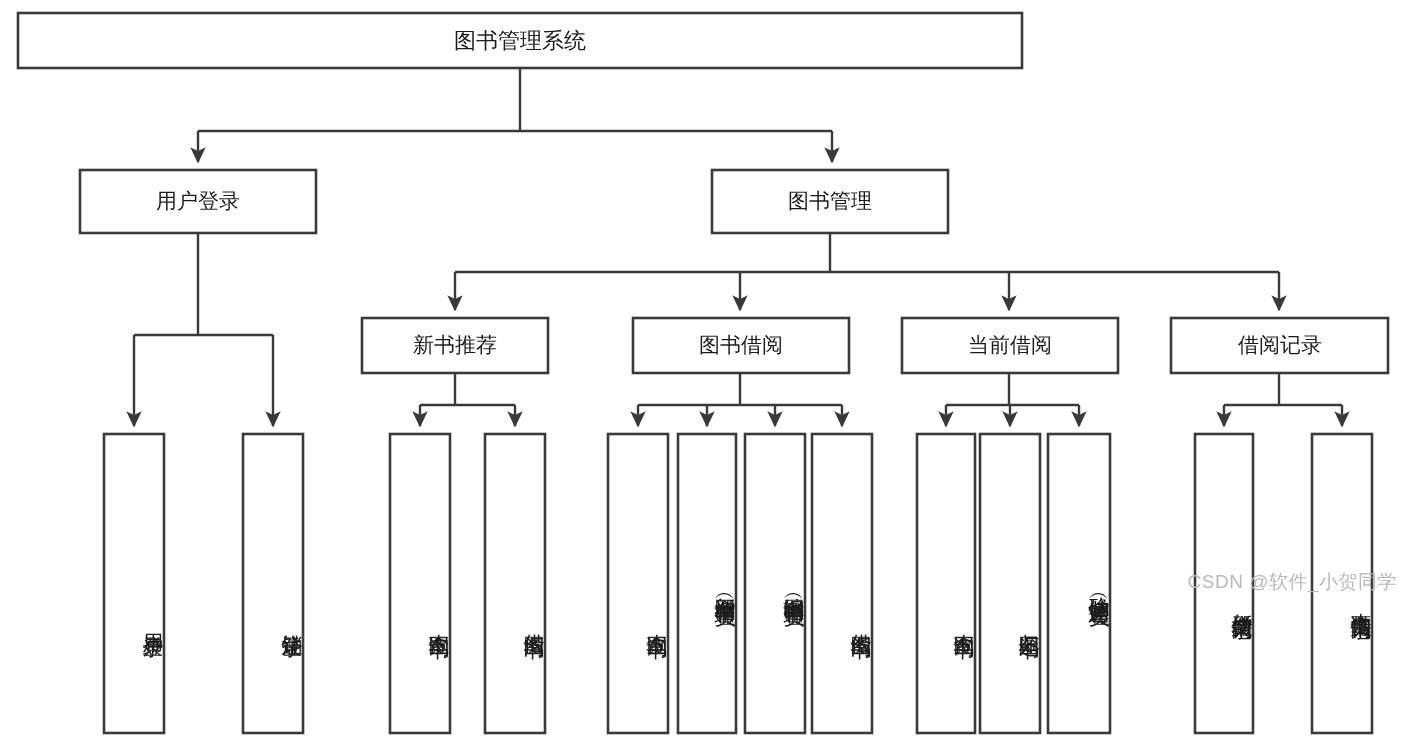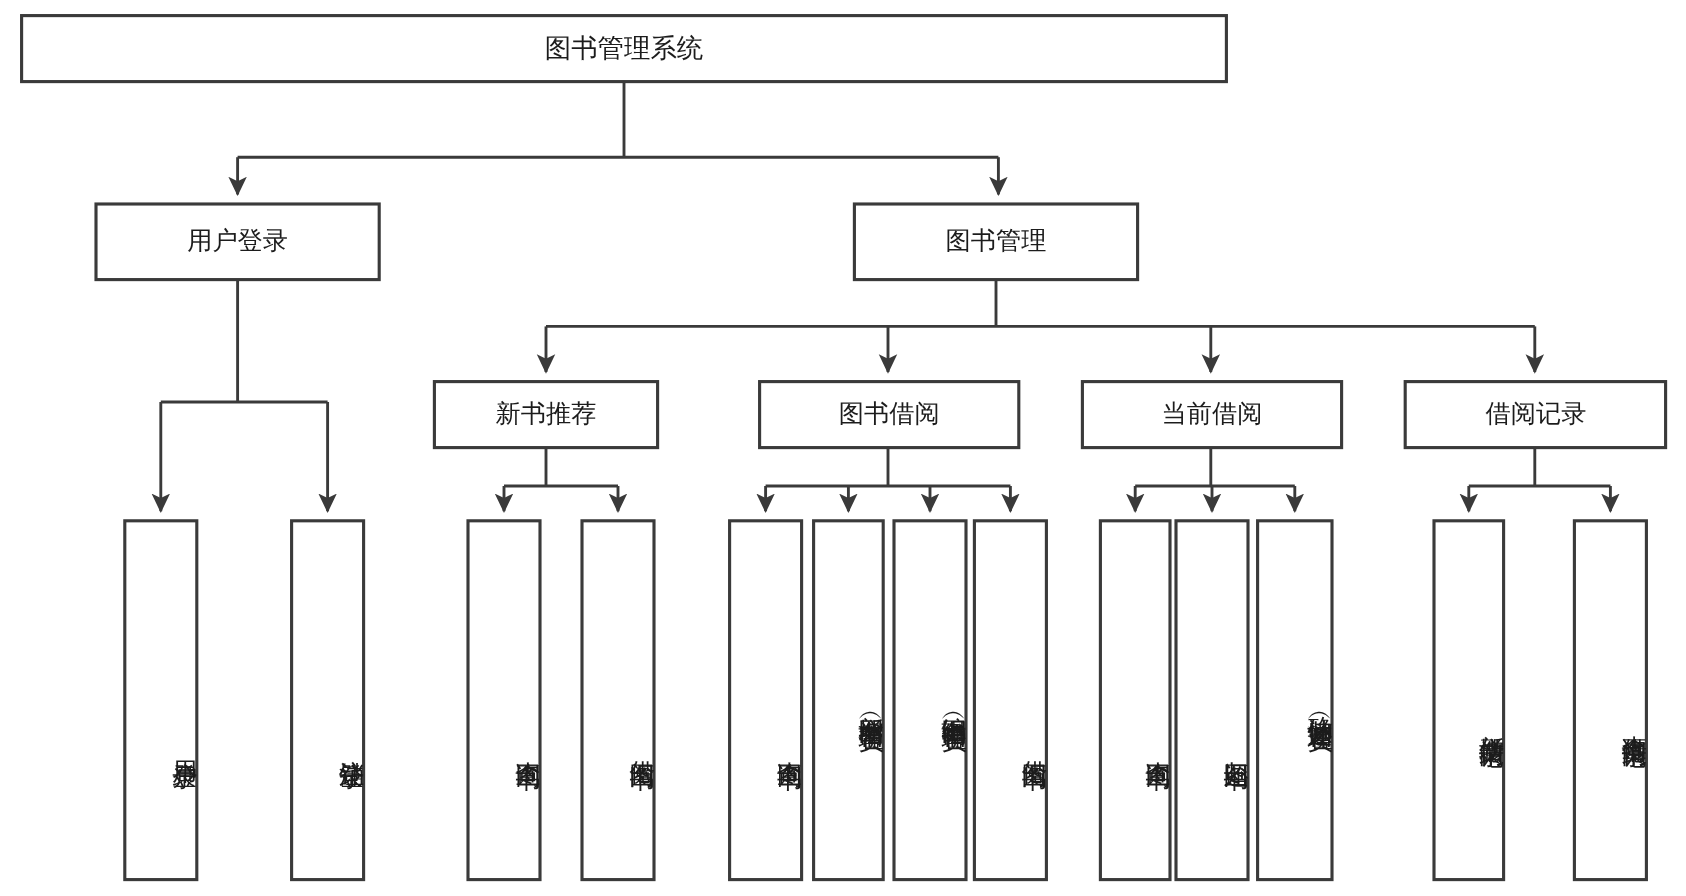--- a/index.html
+++ b/index.html
@@ -192,13 +192,14 @@
   <div class="vlabel" style="left:608px;  top:506px; width:60px; height:227px;">查询图书</div>
   <div class="vlabel" style="left:678px;  top:441px; width:58px; height:292px;">新增图书（管理员）</div>
   <div class="vlabel" style="left:745px;  top:441px; width:60px; height:292px;">编辑图书（管理员）</div>
   <div class="vlabel" style="left:812px;  top:506px; width:60px; height:227px;">借阅图书</div>
   <div class="vlabel" style="left:917px;  top:506px; width:58px; height:227px;">查询图书</div>
   <div class="vlabel" style="left:980px;  top:506px; width:60px; height:227px;">归还图书</div>
   <div class="vlabel" style="left:1048px; top:441px; width:62px; height:292px;">确认归还（管理员）</div>
   <div class="vlabel" style="left:1195px; top:468px; width:58px; height:265px;">新增借阅记录</div>
   <div class="vlabel" style="left:1312px; top:468px; width:60px; height:265px;">查询借阅记录</div>
 
+  <div class="watermark">CSDN @软件_小贺同学</div>
 </div>
 
 </body></html>

